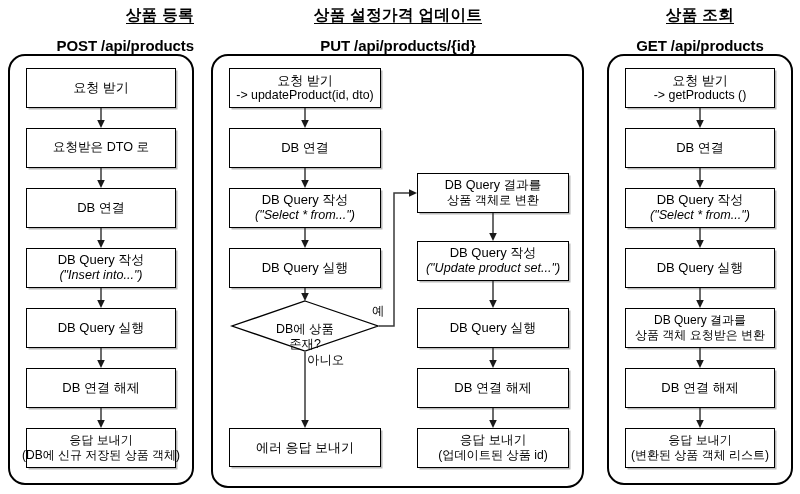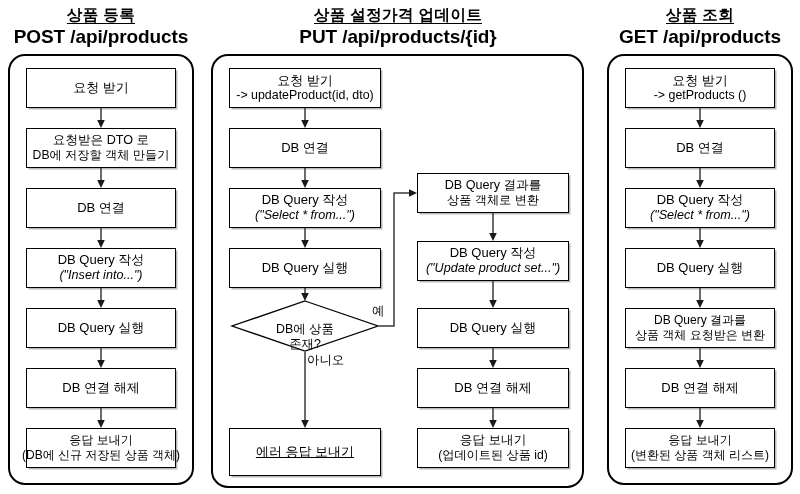--- a/index.html
+++ b/index.html
@@ -28,23 +28,23 @@
   .col-head .t1 {
     display: inline-block;
     font-size: 15.5px;
     font-weight: bold;
     letter-spacing: 0.4px;
     border-bottom: 1.6px solid #000;
     padding-bottom: 0px;
   }
   .col-head .t2 {
     display: block;
-    font-size: 19px;
+    font-size: 15px;
     font-weight: bold;
-    margin-top: 2px;
+    margin-top: 14px;
     letter-spacing: -0.1px;
   }
 
   
   .panel {
     position: absolute;
     border: 2.2px solid #000;
     border-radius: 17px;
     background: transparent;
     box-sizing: border-box;
@@ -128,21 +128,21 @@
     stroke-width: 1.5px;
     fill: none;
   }
   #wires polygon { fill: #1a1a1a; }
 </style>
 </head>
 <body>
 
 <div id="canvas">
 
-  <div class="col-head" style="left:8px; top:6px; width:186px;">
+  <div class="col-head" style="left:8px; top:6px; width:186px;text-align:right;">
     <span class="t1">상품 등록</span>
     <span class="t2">POST /api/products</span>
   </div>
 
   <div class="col-head" style="left:605px; top:6px; width:190px;">
     <span class="t1">상품 조회</span>
     <span class="t2">GET /api/products</span>
   </div>
 
   <div class="col-head" style="left:205px; top:6px; width:386px;">
@@ -153,21 +153,20 @@
   <div class="panel" style="left:8px; top:54px; width:186px; height:431px;"></div>
   <div class="panel" style="left:211px; top:54px; width:373px; height:434px;"></div>
   <div class="panel" style="left:607px; top:54px; width:186px; height:431px;"></div>
 
   <div class="node" style="left:26px; top:68px; width:150px; height:40px;">
     <span class="l1">요청 받기</span>
   </div>
 
   <div class="node tight" style="left:26px; top:128px; width:150px; height:40px;justify-content:center;">
     <span class="l1">요청받은 DTO 로</span>
-    <span class="l2">DB에 저장할 객체 만들기</span>
   </div>
 
   <div class="node" style="left:26px; top:188px; width:150px; height:40px;">
     <span class="l1">DB 연결</span>
   </div>
 
   <div class="node" style="left:26px; top:248px; width:150px; height:40px;">
     <span class="l1">DB Query 작성</span>
     <span class="l2 italic">("Insert into...")</span>
   </div>
@@ -209,21 +208,21 @@
     </svg>
     <div class="diamond-label">
       <span>DB에 상품</span>
       <span>존재?</span>
     </div>
   </div>
 
   <div class="edge-label" style="left:372px; top:303px;">예</div>
   <div class="edge-label" style="left:307px; top:352px;">아니오</div>
 
-  <div class="node" style="left:229px; top:428px; width:152px; height:48px;text-decoration:underline;">
+  <div class="node" style="left:229px; top:428px; width:152px; height:39px;">
     <span class="l1">에러 응답 보내기</span>
   </div>
 
   <div class="node tight" style="left:417px; top:173px; width:152px; height:40px;">
     <span class="l1">DB Query 결과를</span>
     <span class="l2">상품 객체로 변환</span>
   </div>
 
   <div class="node" style="left:417px; top:241px; width:152px; height:40px;">
     <span class="l1">DB Query 작성</span>

